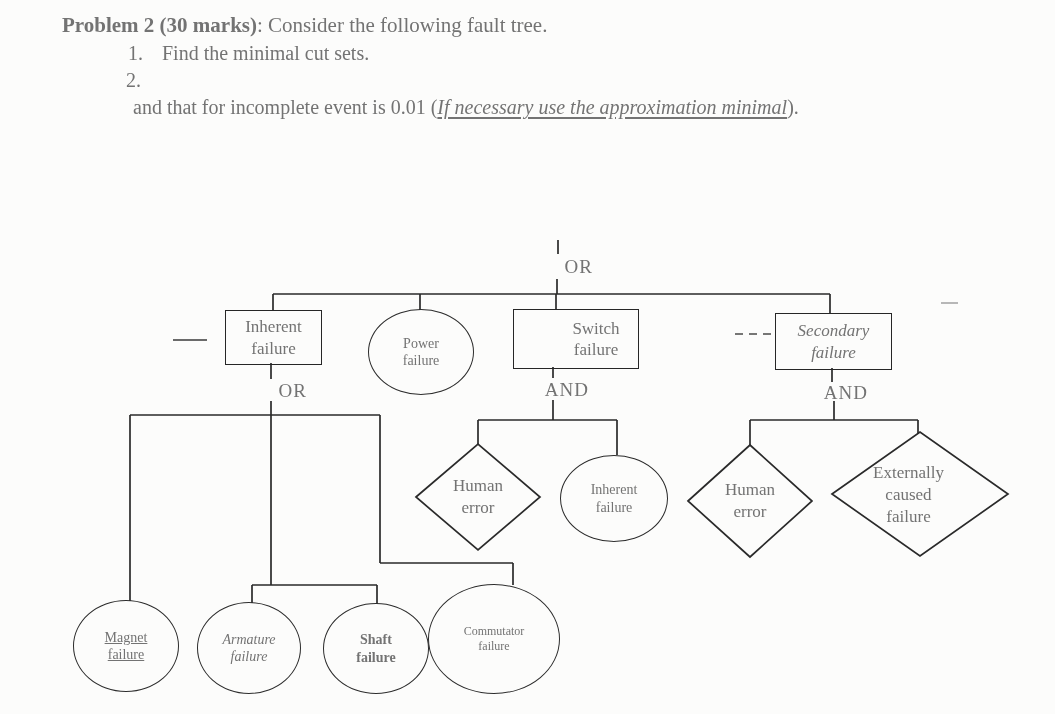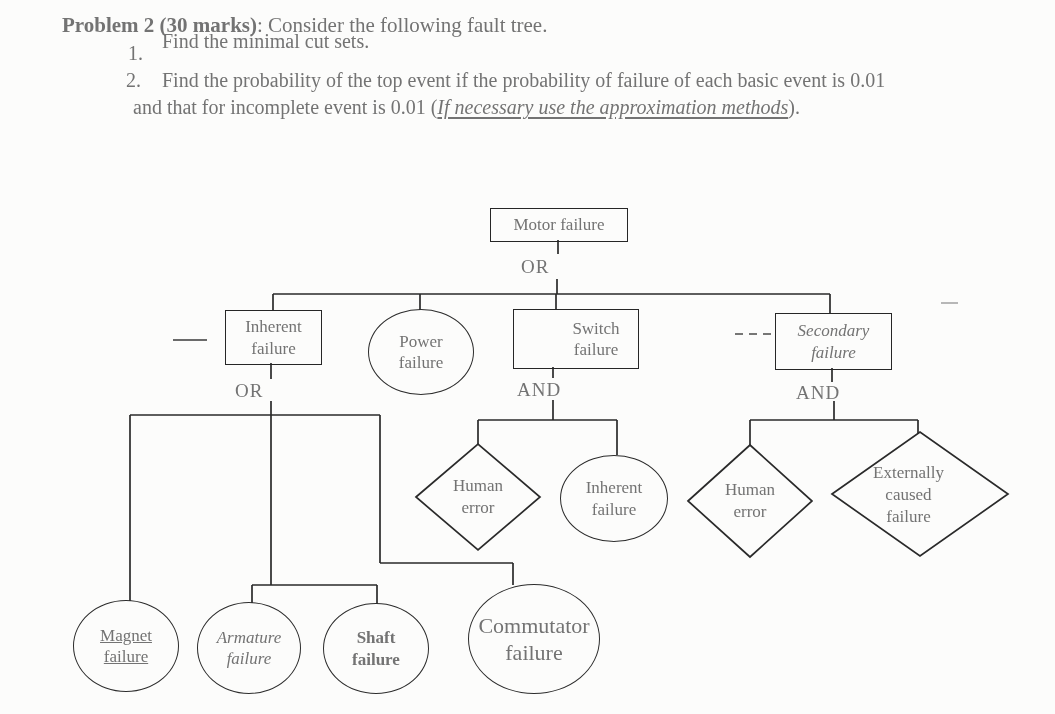--- a/index.html
+++ b/index.html
@@ -15,46 +15,45 @@
   .iu { font-style:italic; text-decoration:underline; text-decoration-thickness:1.5px; text-underline-offset:3px; }
   svg.overlay { position:absolute; left:0; top:0; pointer-events:none; }
   .ebox {
     position:absolute; border:1.7px solid #262626; background:transparent;
     display:flex; align-items:center; justify-content:center;
     text-align:center; white-space:pre-line; font-size:17px; line-height:1.25;
   }
   .ecirc {
     position:absolute; border:1.6px solid #2c2c2c; border-radius:50%;
     display:flex; align-items:center; justify-content:center;
-    text-align:center; white-space:pre-line; font-size:17px; line-height:1.25;
+    text-align:center; white-space:pre-line; font-size:14px; line-height:1.25;
   }
   .dlbl {
     position:absolute; text-align:center; white-space:pre-line;
     font-size:17px; line-height:1.28;
   }
   .gate {
-    position:absolute; text-align:left; font-size:19px; letter-spacing:1px;
+    position:absolute; text-align:right; font-size:19px; letter-spacing:1px;
   }
 </style>
 </head>
 <body>
 
 <div class="page">
 
   <div class="abs title" style="left:62px; top:13px;">
     <span class="b">Problem 2 (30 marks)</span><span>: Consider the following fault tree.</span>
   </div>
 
   <div class="abs body-text" style="left:128px; top:42px;">1.</div>
-  <div class="abs body-text" style="left:162px; top:30px;">Find the minimal cut sets.</div>
+  <div class="abs body-text" style="left:162px; top:42px;">Find the minimal cut sets.</div>
 
   <div class="abs body-text" style="left:126px; top:69px;">2.</div>
-  <div class="abs body-text" style="left:162px; top:69px;">Find the probability of the top event if the probability of failure of each basic event is 0.01</div>
   <div class="abs body-text" style="left:133px; top:96px;">
-    <span>and that for incomplete event is 0.01 (</span><span class="iu">If necessary use the approximation methods</span><span>).</span>
+    <span>and that for incomplete event is 0.01 (</span><span class="iu">If necessary use the approximation minimal</span><span>).</span>
   </div>
 
   <div class="abs" style="left:0; top:0; width:1055px; height:714px;">
 
     <svg class="overlay" width="1055" height="714" viewBox="0 0 1055 714">
       <g stroke="#2a2a2a" stroke-width="1.7" fill="none">
 
         <line x1="558" y1="240" x2="558" y2="254"></line>
         <line x1="557" y1="279" x2="557" y2="294"></line>
         <line x1="273" y1="294" x2="830" y2="294"></line>
@@ -89,21 +88,20 @@
         <polygon points="416,497 478,444 540,497 478,550"></polygon>
         <polygon points="688,501 750,445 812,501 750,557"></polygon>
         <polygon points="832,494 920,432 1008,494 920,556"></polygon>
       </g>
 
       <line x1="173" y1="340" x2="207" y2="340" stroke="#3a3a3a" stroke-width="1.7"></line>
       <line x1="735" y1="334" x2="774" y2="334" stroke="#4a4a4a" stroke-width="1.6" stroke-dasharray="8 6"></line>
       <line x1="941" y1="303" x2="958" y2="303" stroke="#9a9a9a" stroke-width="1.4"></line>
     </svg>
 
-    <div class="ebox" style="left:490px; top:208px; width:136px; height:32px;">Motor failure</div>
 
     <div class="gate" style="left:521px; top:256px; width:72px;">OR</div>
     <div class="gate" style="left:235px; top:380px; width:72px;">OR</div>
     <div class="gate" style="left:517px; top:379px; width:72px;">AND</div>
     <div class="gate" style="left:796px; top:382px; width:72px;">AND</div>
 
     <div class="ebox" style="left:225px; top:310px; width:95px; height:53px;">Inherent
 failure</div>
     <div class="ecirc" style="left:368px; top:309px; width:104px; height:84px;">Power
 failure</div>
@@ -122,17 +120,17 @@
     <div class="dlbl" style="left:836px; top:462px; width:145px;">Externally
 caused
 failure</div>
 
     <div class="ecirc" style="left:73px; top:600px; width:104px; height:90px;text-decoration:underline;">Magnet
 failure</div>
     <div class="ecirc" style="left:197px; top:602px; width:102px; height:90px;font-style:italic;">Armature
 failure</div>
     <div class="ecirc" style="left:323px; top:603px; width:104px; height:89px;font-weight:bold;">Shaft
 failure</div>
-    <div class="ecirc" style="left:468px; top:584px; width:130px; height:108px; font-size:22px;">Commutator
+    <div class="ecirc" style="left:428px; top:584px; width:130px; height:108px; font-size:12px;">Commutator
 failure</div>
 
   </div>
 </div>
 
 </body></html>

